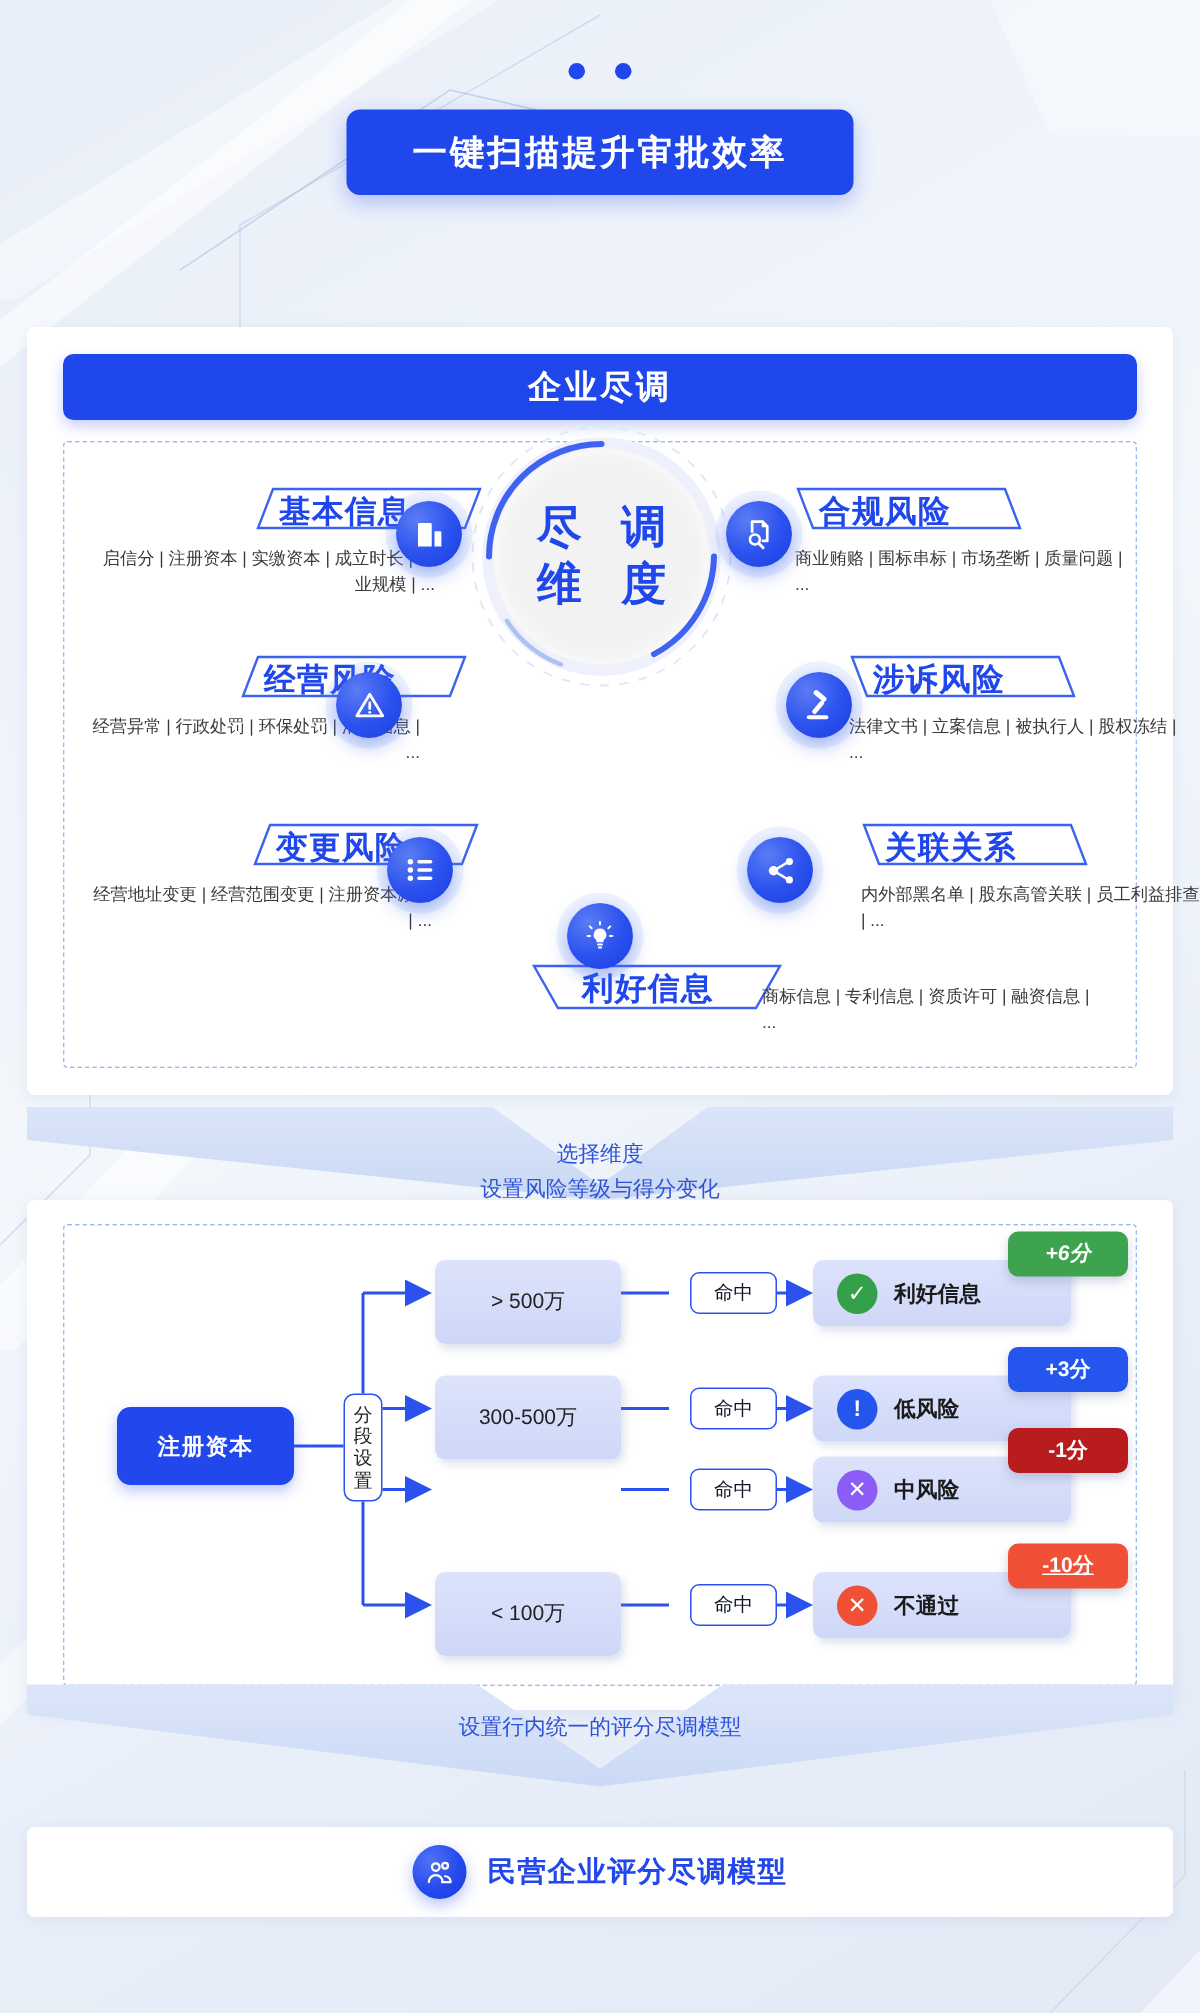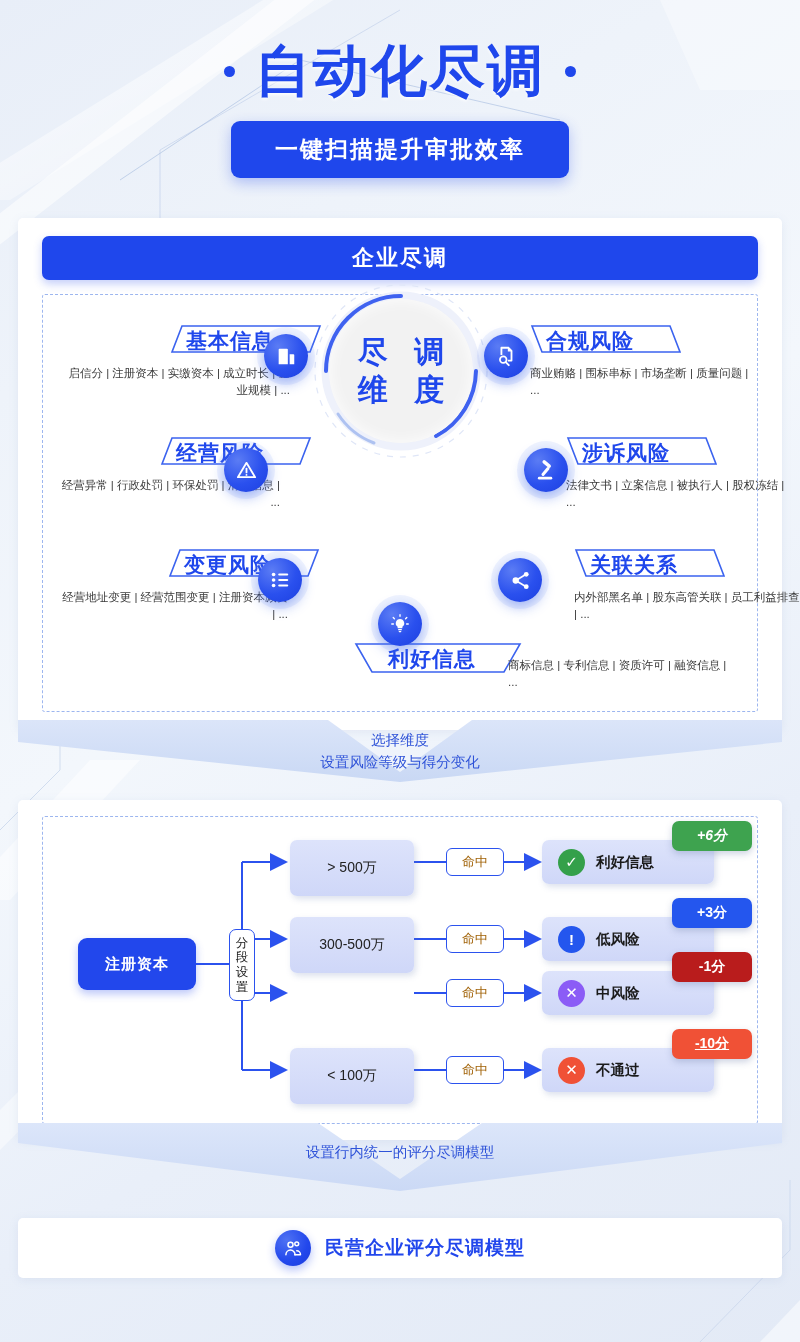--- a/index.html
+++ b/index.html
@@ -87,21 +87,21 @@
     box-shadow:0 5px 13px rgba(36,80,230,.40), 0 0 0 7px rgba(130,160,245,.13);
     z-index:4;
   }
   .badge-icon svg { display:block; }
 
   
   .connector {
     position:absolute; left:18px; width:764px; text-align:center;
     display:flex; align-items:center; justify-content:center; z-index:2;
   }
-  #conn1 { top:716px; height:70px; }
+  #conn1 { top:734px; height:70px;align-items:flex-end; }
   #conn2 { top:1117px; height:70px; }
   .connector .ctext {
     position:relative; z-index:2; color:#2f53d8; font-size:14.5px; line-height:1.55;
   }
   .connector .cband { position:absolute; inset:0; }
 
   
   .flow { position:absolute; left:24px; top:16px; width:716px; height:308px; }
   .flow svg.wires { position:absolute; left:0; top:0; }
 
@@ -119,23 +119,23 @@
     display:flex; flex-direction:column; align-items:center; justify-content:center;
   }
   .tier {
     position:absolute; left:248px; width:124px; height:56px;
     background:linear-gradient(180deg,#dde3fb 0%,#cfd7f8 100%);
     border-radius:7px; color:#222; font-size:14px;
     display:flex; align-items:center; justify-content:center;
     box-shadow:2px 3px 6px rgba(110,130,180,.24);
   }
   .hit {
-    position:absolute; left:404px; width:58px; height:28px;
+    position:absolute; left:418px; width:58px; height:28px;
     background:#fff; border:1.6px solid #2b52ee; border-radius:6px;
-    color:#a16207; font-size:13px;
+    color:#0f172a; font-size:13px;
     display:flex; align-items:center; justify-content:center;
   }
   .result {
     position:absolute; left:500px; width:172px; height:44px;
     background:linear-gradient(180deg,#dde3fb 0%,#cfd7f8 100%);
     border-radius:7px; display:flex; align-items:center; gap:11px;
     padding-left:16px; box-shadow:2px 3px 6px rgba(110,130,180,.24);
   }
   .result .r-ico {
     width:27px; height:27px; border-radius:50%;
@@ -182,21 +182,20 @@
     <polyline points="0,830 60,770 60,700" fill="none" stroke="#a8bce0" stroke-width="1" opacity=".45"></polyline>
     <polygon points="760,1342 800,1300 800,1342" fill="#ffffff" opacity=".5"></polygon>
     <polyline points="700,1342 790,1250 790,1180" fill="none" stroke="#a8bce0" stroke-width="1" opacity=".35"></polyline>
     <polygon points="660,0 800,0 800,90 700,90" fill="#ffffff" opacity=".35"></polygon>
   </svg>
 </div>
 
 <div class="header">
   <div class="title-row">
     <span class="dot"></span>
-    <div class="main-title">自动化尽调</div>
     <span class="dot"></span>
   </div>
   <div class="subtitle-pill">一键扫描提升审批效率</div>
 </div>
 
 <div class="card" id="card-main">
   <div class="banner">企业尽调</div>
   <div class="dashed-panel" id="panel-main"></div>
 
   <div class="wheel">

